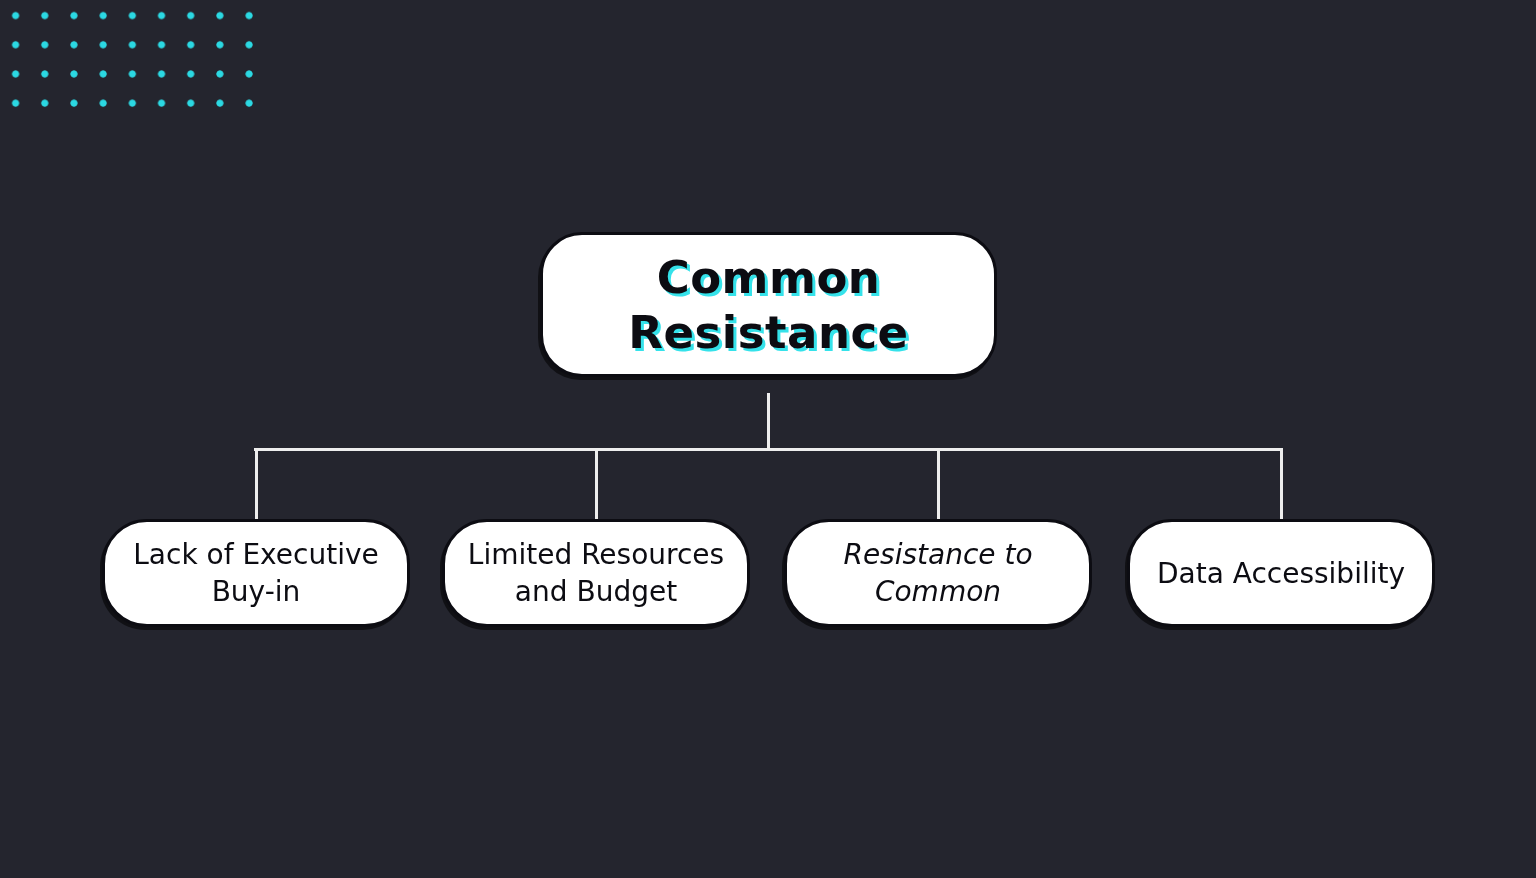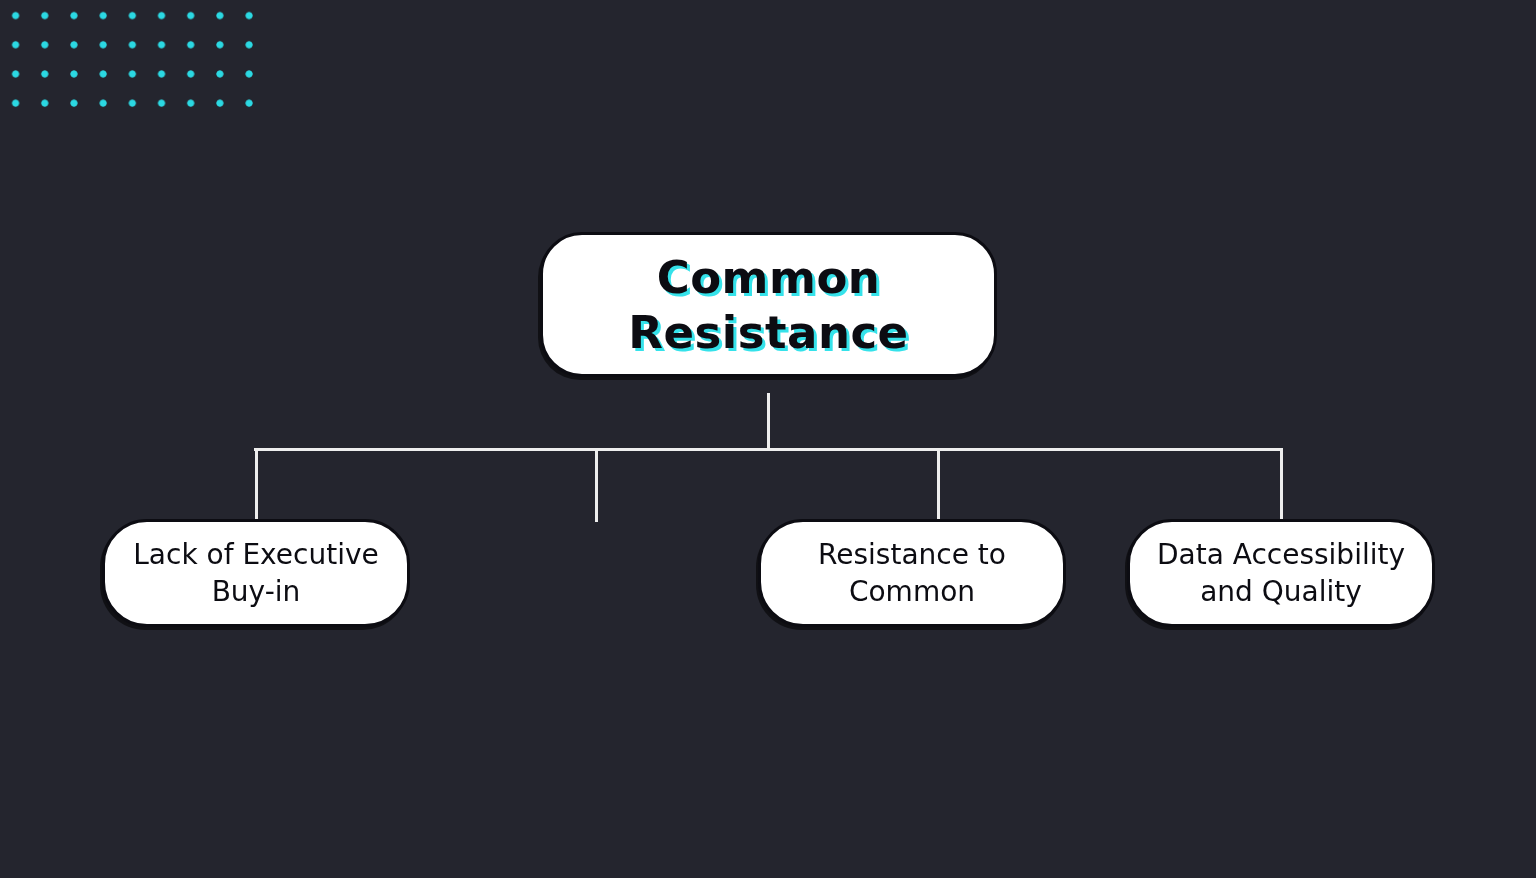--- a/index.html
+++ b/index.html
@@ -72,21 +72,21 @@
     border-radius: 45px;
   }
   .node.child .txt {
     font-size: 28px;
     font-weight: 500;
     line-height: 37px;
     color: var(--text, #0c0c12);
   }
   #child-0 { left: 102px; }
   #child-1 { left: 442px; }
-  #child-2 { left: 758px; }
+  #child-2 { left: 784px; font-style: italic; }
   #child-3 { left: 1127px; }
   .txt { display: block; white-space: nowrap; }
 </style>
 </head>
 <body>
 
 <div class="canvas">
 
   <div class="dots"></div>
 
@@ -100,24 +100,27 @@
   <div class="node root">
     <span class="txt">Common</span>
     <span class="txt">Resistance</span>
   </div>
 
   <div class="node child" id="child-0">
     <span class="txt">Lack of Executive</span>
     <span class="txt">Buy-in</span>
   </div>
 
+  <div class="node child" id="child-1">
+    <span class="txt">Limited Resources</span>
+    <span class="txt">and Budget</span>
+  </div>
 
   <div class="node child" id="child-2">
     <span class="txt">Resistance to</span>
     <span class="txt">Common</span>
   </div>
 
   <div class="node child" id="child-3">
     <span class="txt">Data Accessibility</span>
-    <span class="txt">and Quality</span>
   </div>
 
 </div>
 
 </body></html>

